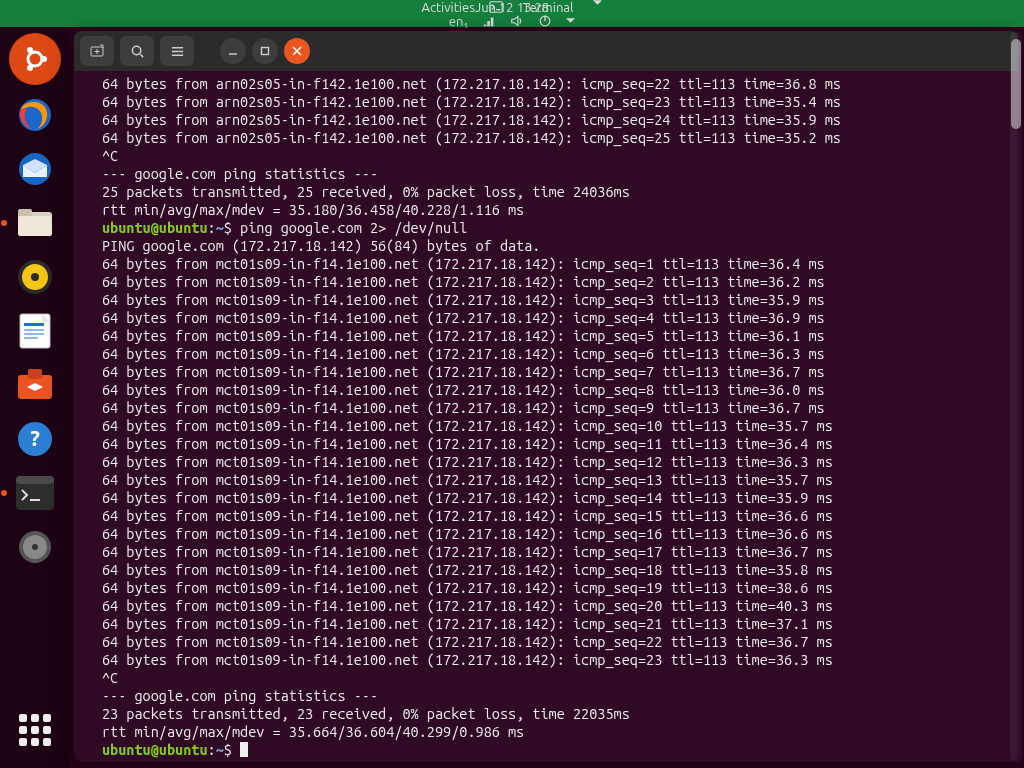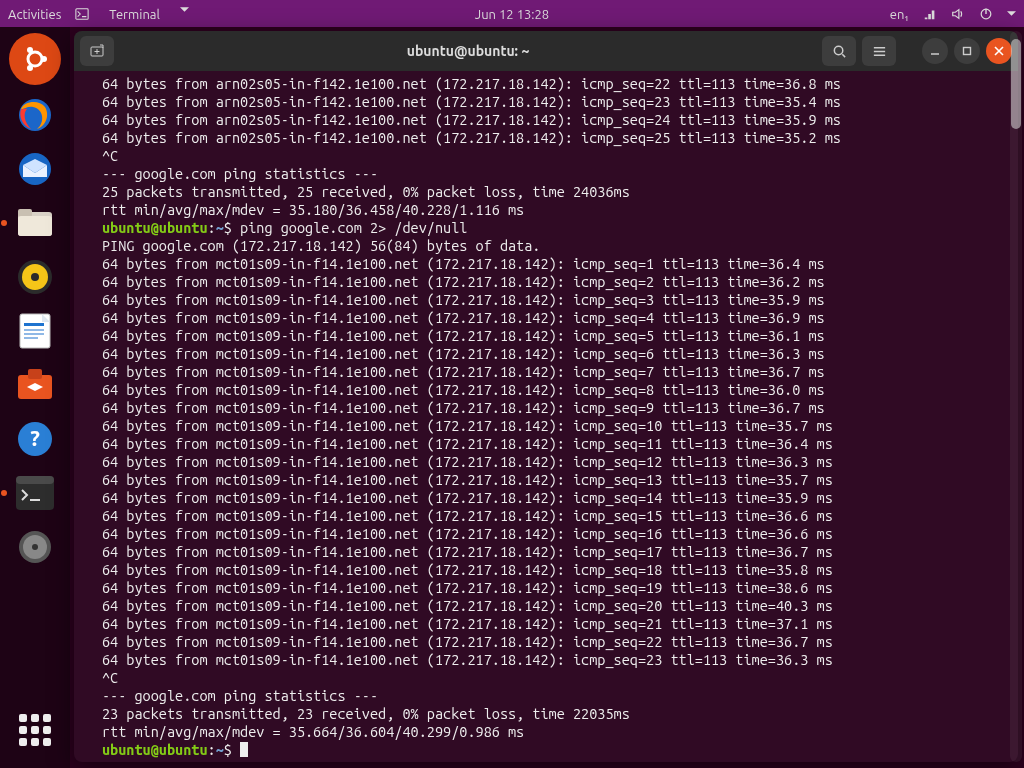--- a/index.html
+++ b/index.html
@@ -4,23 +4,23 @@
 <style>
 * { margin: 0; padding: 0; box-sizing: border-box; }
 body {
   width: 1024px; height: 768px;
   font-family: Ubuntu, "Segoe UI", sans-serif;
   background: #2c001e;
   overflow: hidden;
   position: relative;
 }
 .topbar {
-  height: 27px; background: #701a75; color: #dcdcdc;
+  height: 27px; background: #15803d; color: #dcdcdc;
   display: flex; align-items: center; font-size: 13px;
-  padding: 0 8px; justify-content: space-between;
+  padding: 0 8px; justify-content: space-between; flex-direction: column;
 }
 .topbar .left, .topbar .center, .topbar .right { display: flex; align-items: center; gap: 14px; }
 .topbar .center { position:absolute; left:50%; transform:translateX(-50%); }
 .appmenu { display:flex; align-items:flex-start; gap:20px; }
 .topbar svg { width:14px; height:14px; fill:#dcdcdc; }
 .dock {
   position: absolute; left: 0; top: 27px; bottom: 0; width: 70px;
   background: rgba(20,5,15,0.55);
   display: flex; flex-direction: column; align-items: center;
   padding-top: 6px; gap: 6px;
@@ -205,21 +205,20 @@
 
 <div class="termwin">
   <div class="term-titlebar">
     <div class="tb-btn">
       <svg width="16" height="16" viewBox="0 0 16 16">
           <rect x="2" y="4" width="12" height="9" rx="1" fill="none" stroke="#ccc"></rect>
           <path d="M11 2h3v3" fill="none" stroke="#ccc"></path>
           <path d="M8 6v5M5.5 8.5h5" stroke="#ccc"></path>
         </svg>
     </div>
-    <div class="term-title">ubuntu@ubuntu: ~</div>
     <div class="tb-btn">
       <svg width="15" height="15" viewBox="0 0 16 16">
           <circle cx="7" cy="7" r="4.5" fill="none" stroke="#ccc" stroke-width="1.6"></circle>
           <line x1="11" y1="11" x2="14" y2="14" stroke="#ccc" stroke-width="1.6"></line>
         </svg>
     </div>
     <div class="tb-btn">
       <svg width="15" height="15" viewBox="0 0 16 16">
           <path d="M2 4h12M2 8h12M2 12h12" stroke="#ccc" stroke-width="1.6"></path>
         </svg>

